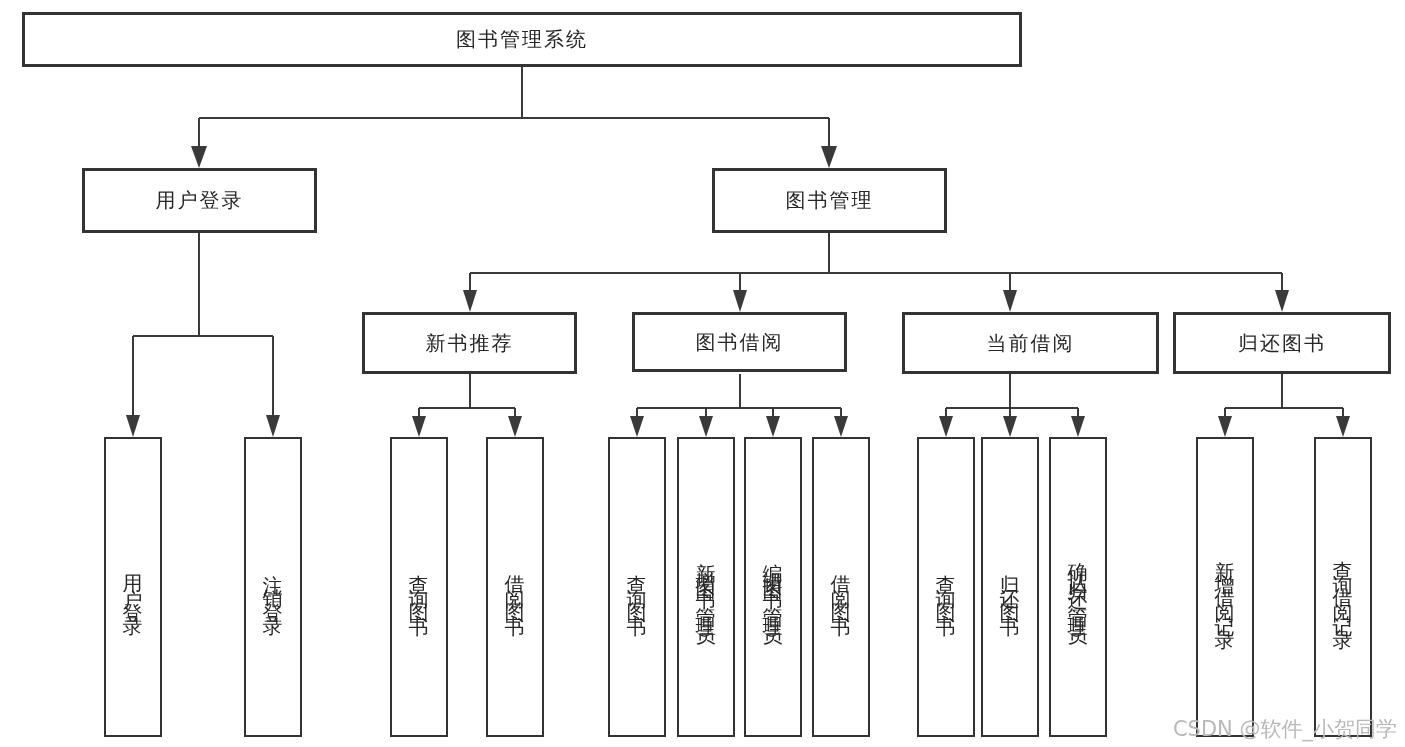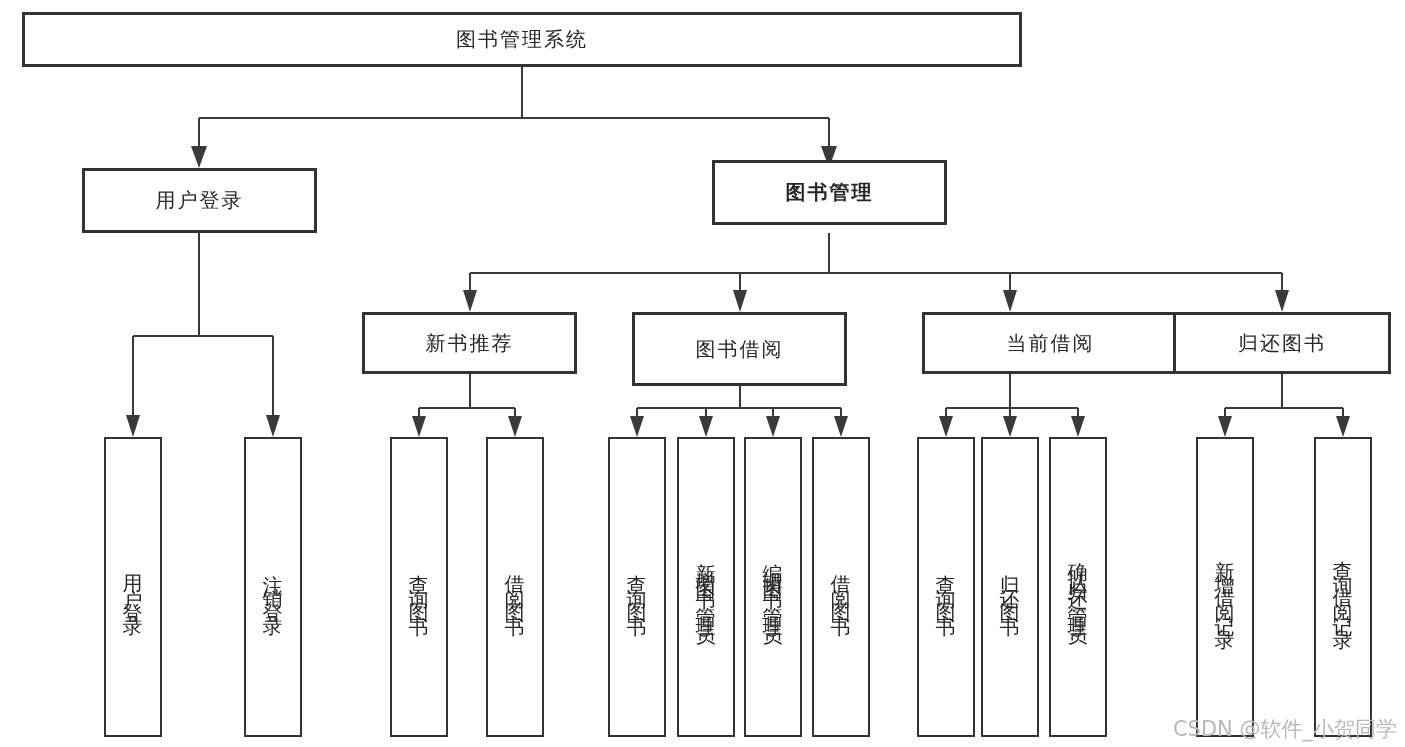--- a/index.html
+++ b/index.html
@@ -15,24 +15,24 @@
   .box .lbl{font-size:20px;letter-spacing:2px;white-space:nowrap;}
   .leaf{border-width:2px;}
   .leaf .vlbl{
     writing-mode:vertical-rl;text-orientation:mixed;font-size:20px;letter-spacing:14px;
     line-height:1;white-space:nowrap;
   }
   .leaf .vlbl.tight{letter-spacing:9px;}
   
   #n-root{left:22px;top:12px;width:1000px;height:55px;}
   #n-user-login{left:82px;top:168px;width:235px;height:65px;}
-  #n-book-mgmt{left:712px;top:160px;width:235px;height:65px;font-weight:bold;}
+  #n-book-mgmt{left:712px;top:168px;width:235px;height:65px;}
   #n-sec-0{left:362px;top:312px;width:215px;height:62px;}
-  #n-sec-1{left:632px;top:312px;width:215px;height:74px;}
-  #n-sec-2{left:922px;top:312px;width:257px;height:62px;}
+  #n-sec-1{left:632px;top:312px;width:215px;height:60px;}
+  #n-sec-2{left:902px;top:312px;width:257px;height:62px;}
   #n-sec-3{left:1173px;top:312px;width:218px;height:62px;}
   .leaf{top:437px;width:58px;height:300px;}
   #lf-0{left:104px;}  #lf-1{left:244px;}
   #lf-2{left:390px;}  #lf-3{left:486px;}
   #lf-4{left:608px;}  #lf-5{left:677px;} #lf-6{left:744px;} #lf-7{left:812px;}
   #lf-8{left:917px;}  #lf-9{left:981px;} #lf-10{left:1049px;}
   #lf-11{left:1196px;} #lf-12{left:1314px;}
   #watermark{
     position:absolute;right:8px;bottom:4px;z-index:5;font-size:21px;color:#b8b8b8;
     white-space:nowrap;

